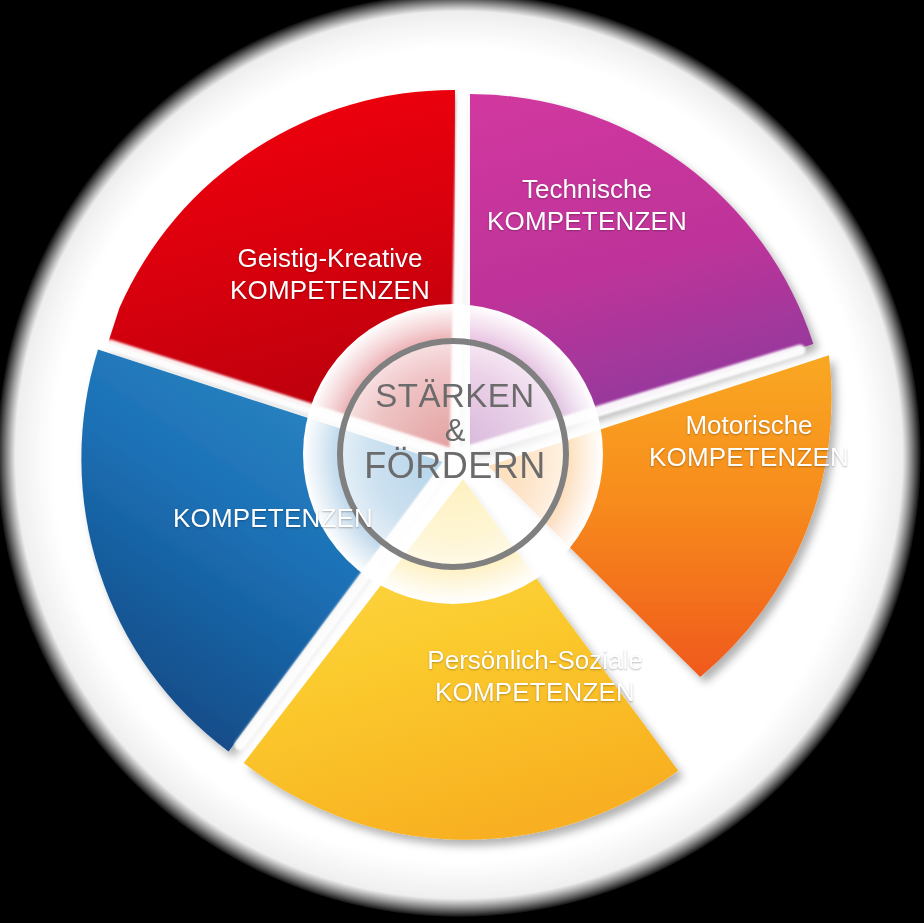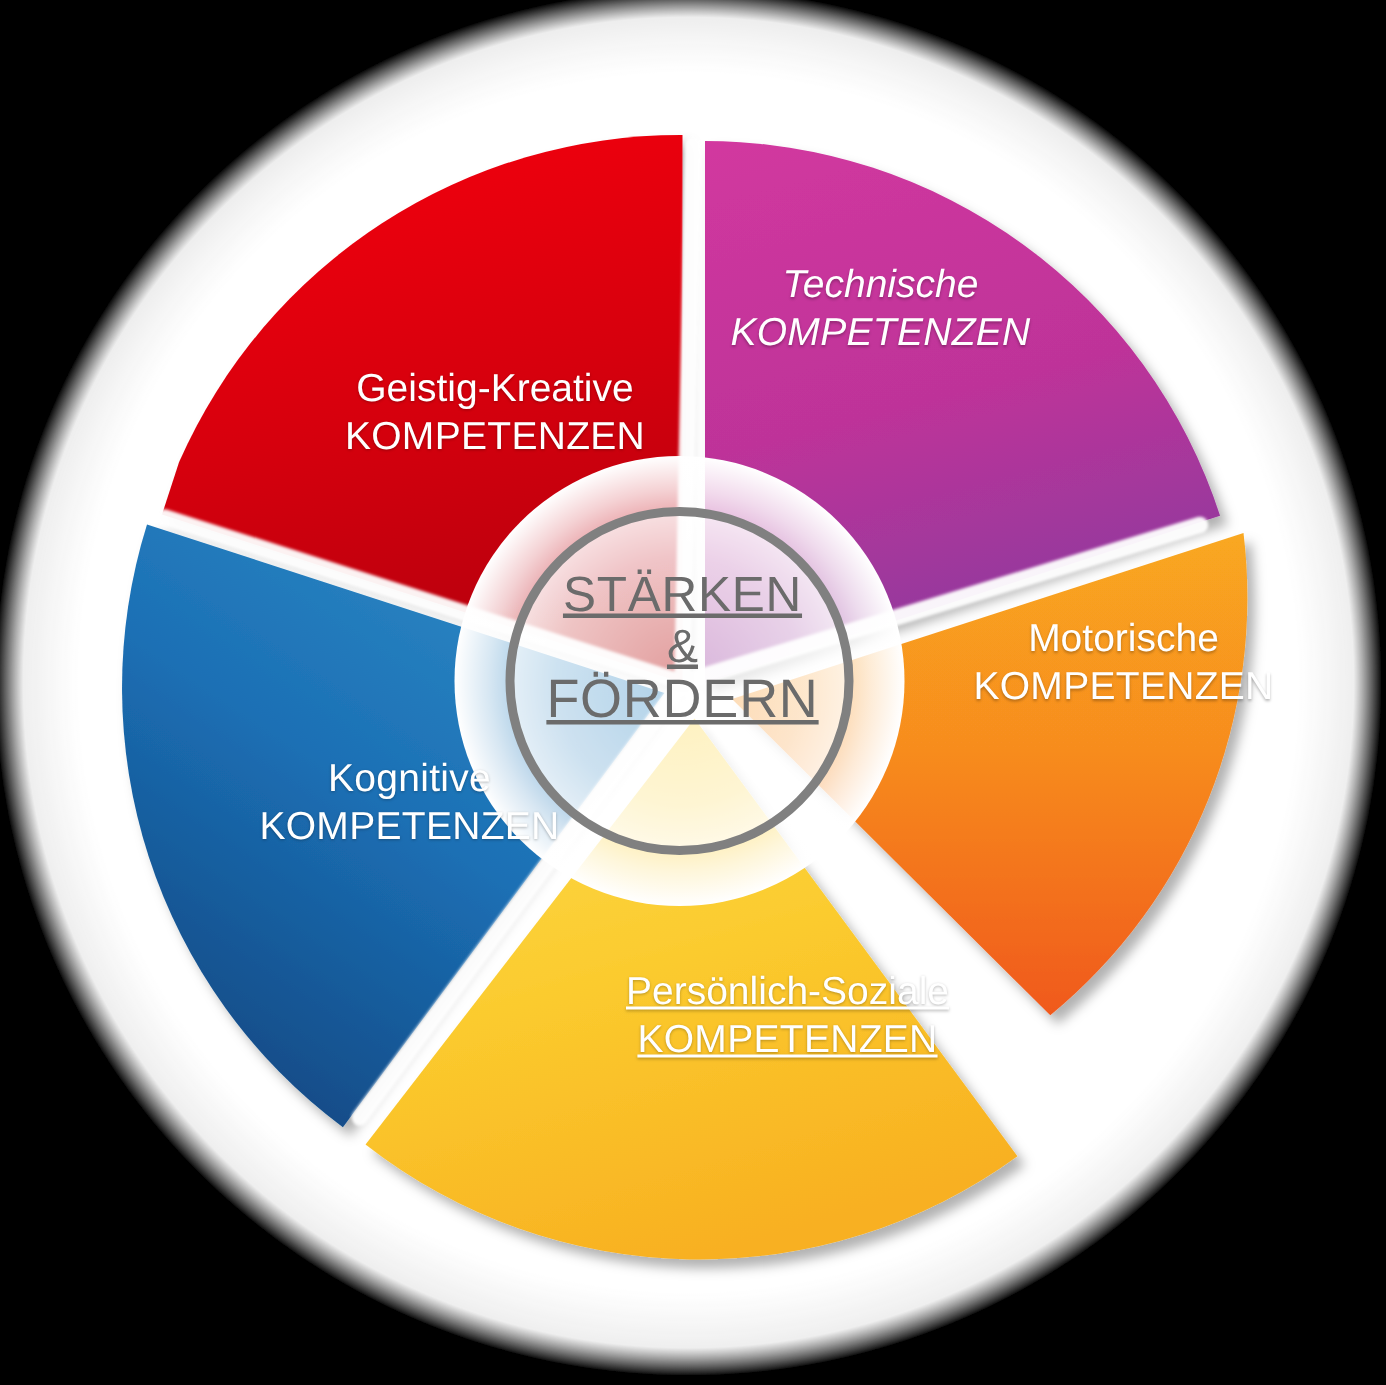--- a/index.html
+++ b/index.html
@@ -33,36 +33,35 @@
     color: #ffffff;
     line-height: 1.22;
     text-shadow: 0 1px 2px rgba(0,0,0,0.28);
     pointer-events: none;
     white-space: nowrap;
   }
   .seg-label .l1 { font-size: 26px; font-weight: 400; display:block; }
   .seg-label .l2 { font-size: 26px; font-weight: 400; display:block; letter-spacing: 0.2px; }
   .seg-label .l3 { font-size: 26px; font-weight: 400; display:block; letter-spacing: 0.2px; }
 
-  #label-technische  { left: 452px; top: 174px; width: 270px; font-style: italic; }
+  #label-technische  { left: 452px; top: 174px; width: 270px; }
   #label-motorische  { left: 614px; top: 410px; width: 270px; }
-  #label-persoenlich { left: 345px; top: 645px; width: 360px; text-decoration: underline; }
+  #label-persoenlich { left: 355px; top: 645px; width: 360px; }
   #label-mental      { left: 108px; top: 503px; width: 330px; }
   #label-geistig     { left: 160px; top: 208px; width: 340px; margin-top: 35px; }
 
   #center-text {
     position: absolute;
     left: 337px;
     top: 378px;
     width: 236px;
     text-align: center;
     color: #6b6b6b;
     pointer-events: none;
     line-height: 1.08;
-    text-decoration: underline;
   }
   #center-text .c1 { font-size: 33px; display:block; letter-spacing: 0.5px; }
   #center-text .c2 { font-size: 31px; display:block; }
   #center-text .c3 { font-size: 36px; display:block; letter-spacing: 0.5px; }
 </style>
 </head>
 <body>
 
 <div id="stage">
 
@@ -162,21 +161,20 @@
     <span class="l1">Motorische</span>
     <span class="l2">KOMPETENZEN</span>
   </div>
 
   <div class="seg-label" id="label-persoenlich">
     <span class="l1">Persönlich-Soziale</span>
     <span class="l2">KOMPETENZEN</span>
   </div>
 
   <div class="seg-label" id="label-mental">
-    <span class="l2">Kognitive</span>
     <span class="l3">KOMPETENZEN</span>
   </div>
 
   <div class="seg-label" id="label-geistig">
     <span class="l1">Geistig-Kreative</span>
     <span class="l2">KOMPETENZEN</span>
   </div>
 
   <div id="center-text">
     <span class="c1">STÄRKEN</span>

